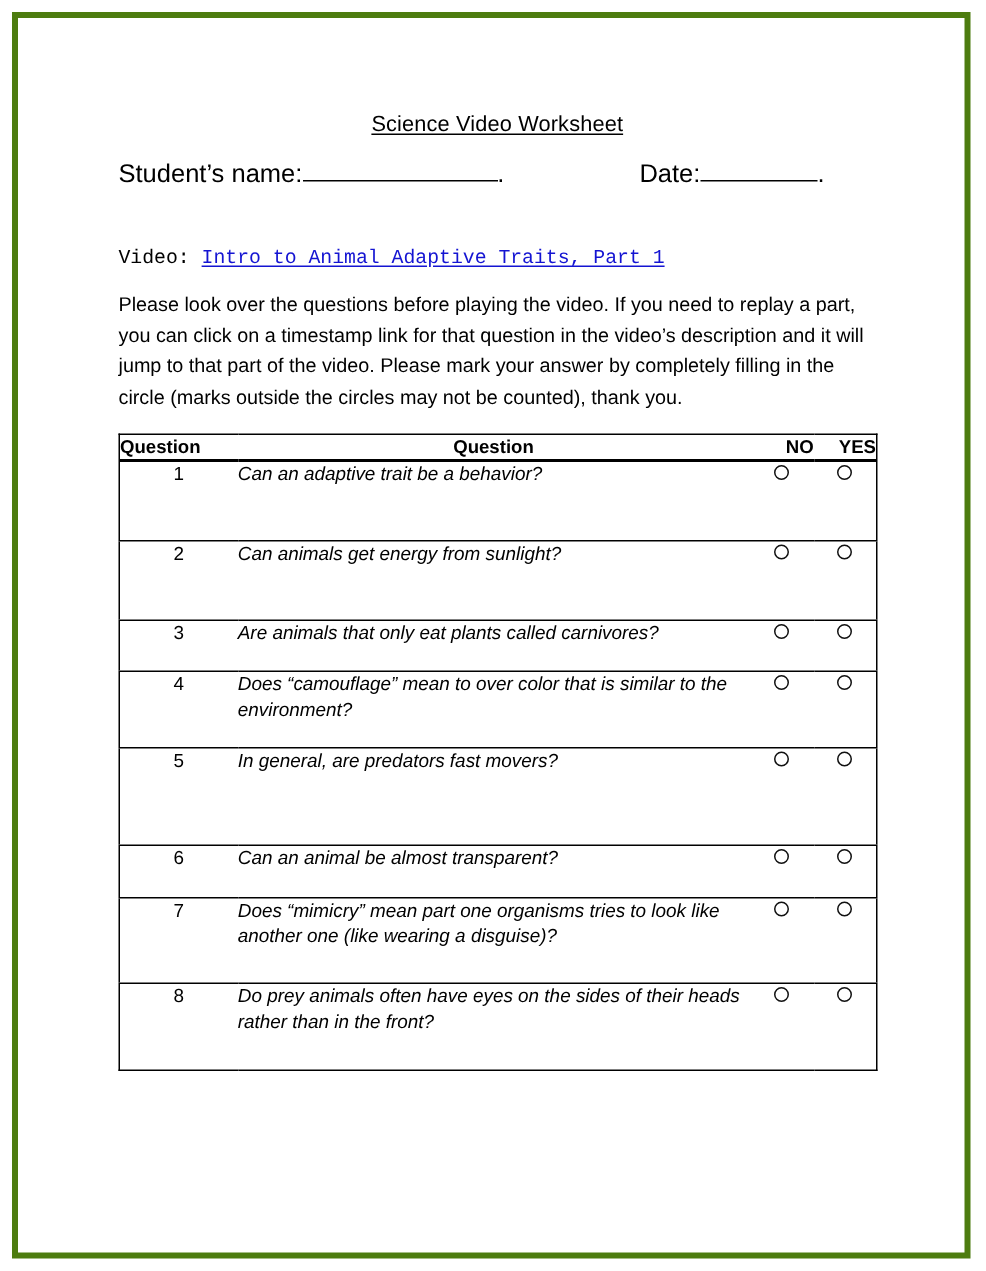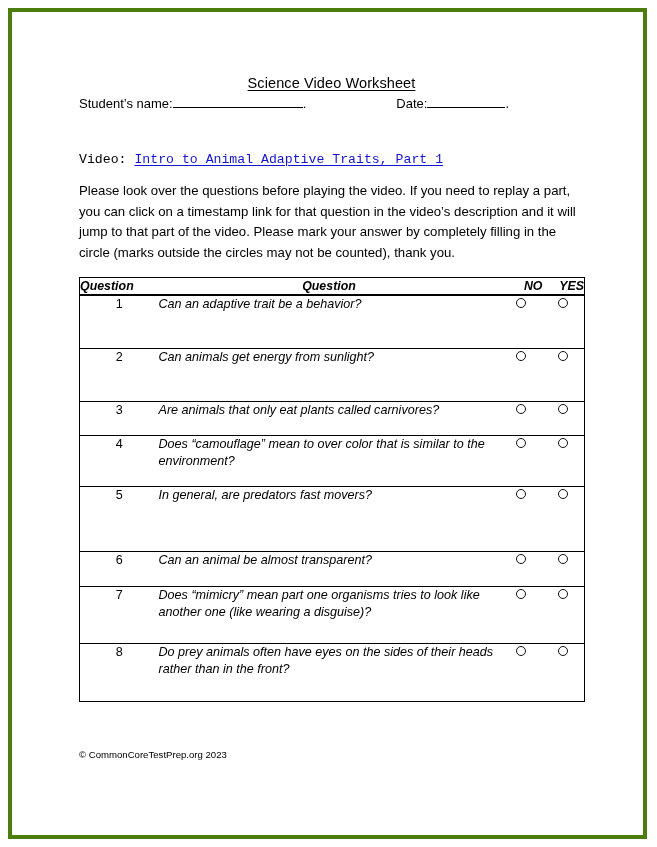--- a/index.html
+++ b/index.html
@@ -32,22 +32,22 @@
   }
   .doc-title {
     text-align: center;
     font-size: 14.5px;
     line-height: 19px;
     text-decoration: underline;
     text-underline-offset: 2px;
     letter-spacing: 0.1px;
   }
   .id-row {
-    margin-top: 1px;
-    font-size: 13px;
+    margin-top: 13px;
+    font-size: 17px;
     line-height: 19px;
     white-space: nowrap;
   }
   .blank {
     display: inline-block;
     border-bottom: 1.2px solid #000;
     vertical-align: baseline;
   }
   .blank-name { width: 130px; }
   .blank-date { width: 78px; }
@@ -87,21 +87,20 @@
   .col-q    { width: 341px; }
   .col-no   { width: 43px; }
   .col-yes  { width: 42px; }
 
   thead th {
     font-size: 12.4px;
     font-weight: bold;
     line-height: 16px;
     padding: 2px 0 2px 0;
     border-bottom: 2px solid #000 !important;
-    font-style: italic;
   }
   th.h-num { text-align: left; padding-left: 9px; }
   th.h-q   { text-align: center; }
   th.h-no, th.h-yes { text-align: right; }
 
   tbody tr { border-top: 1.2px solid #000; }
   tbody tr:first-child { border-top: 0; }
 
   tbody td {
     vertical-align: top;
@@ -218,15 +217,14 @@
           </tr>
           <tr style="height: 58px;">
             <td class="c-num">8</td>
             <td class="c-q">Do prey animals often have eyes on the sides of their heads rather than in the front?</td>
             <td class="c-opt"><span class="bubble"></span></td>
             <td class="c-opt"><span class="bubble"></span></td>
           </tr>
         </tbody>
     </table>
 
-    <div class="footer">© CommonCoreTestPrep.org 2023</div>
   </div>
 </div>
 
 </body></html>

